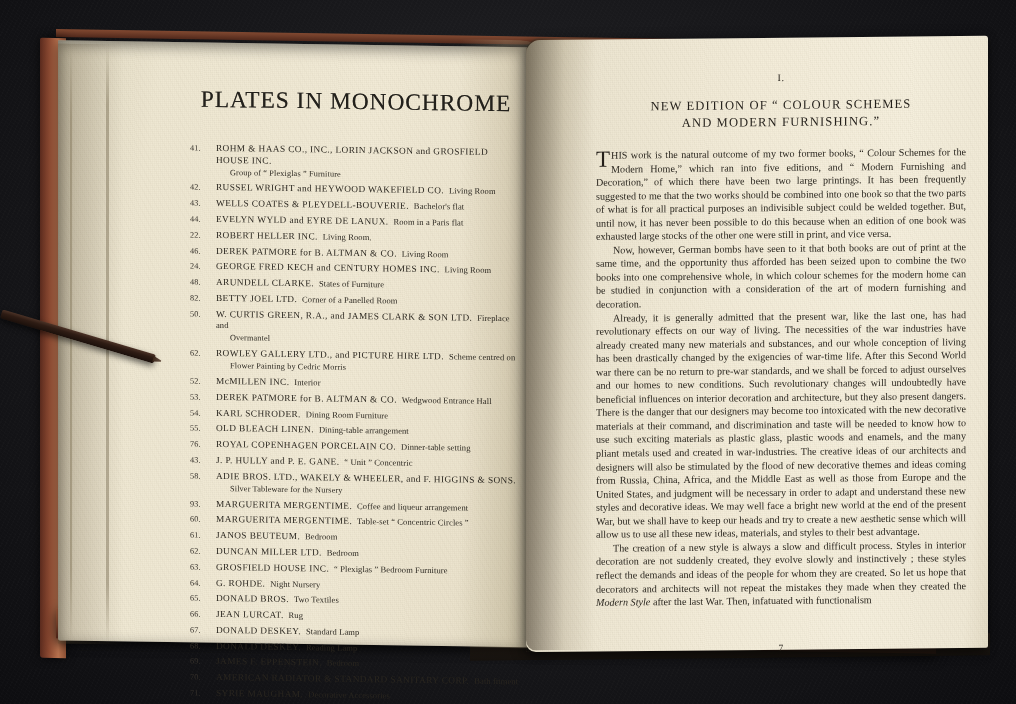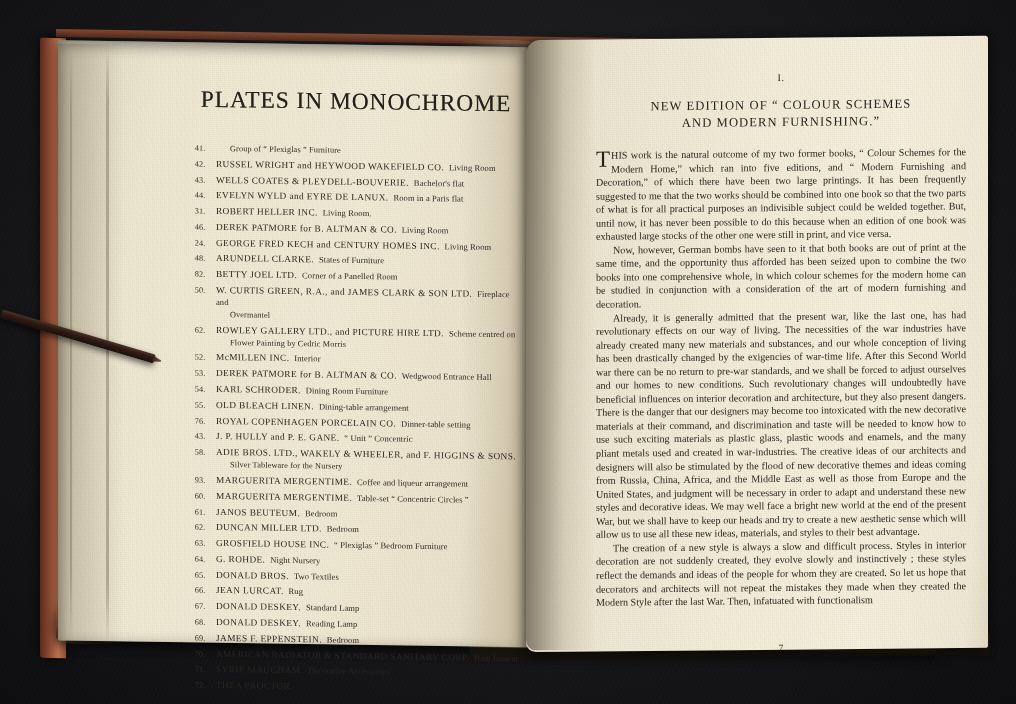--- a/index.html
+++ b/index.html
@@ -81,37 +81,37 @@
     transform:skewY(0.85deg);}
   .plates-title{font-family:"Liberation Serif",serif;
     font-size:23.5px;letter-spacing:.9px;color:#23211c;
     text-align:center;font-weight:400;white-space:nowrap;
     margin:0 0 30px 0;text-shadow:0 0 .6px rgba(30,26,20,.55);}
 
   ol.plates{list-style:none;margin:0;padding:0;}
   ol.plates li{position:relative;padding-left:26px;margin-bottom:4.2px;
     font-size:9.2px;line-height:11.6px;color:#2a261f;
     letter-spacing:.16px;}
-  ol.plates li .num{position:absolute;left:0;top:0;width:20px;text-align:center;
+  ol.plates li .num{position:absolute;left:0;top:0;width:20px;text-align:left;
     font-size:8.2px;color:#35302a;}
   .cap{font-size:9.3px;letter-spacing:.4px;}
   .desc{font-size:8.5px;letter-spacing:.1px;}
   .cont{display:block;padding-left:14px;font-size:8.2px;margin-top:.5px;}
 
   .r-content{position:absolute;left:556px;top:40px;width:370px;
     transform:skewY(-0.55deg);}
   .chap-num{text-align:center;font-size:10px;letter-spacing:.6px;color:#2a261f;margin:0 0 14px 0;}
   .chap-title{text-align:center;font-size:12.6px;letter-spacing:1.1px;color:#231f1a;
     line-height:17px;margin:0 0 16px 0;}
   p.body{margin:0 0 0 0;font-size:10.1px;line-height:13.55px;color:#2a261f;
     text-align:justify;text-justify:inter-word;letter-spacing:.02px;}
   p.body + p.body{text-indent:17px;}
   .dropcap{float:left;font-size:23px;line-height:19px;padding:1px 1px 0 0;
     margin-right:0px;color:#241f1a;}
-  .ital{}
+  .ital{font-style:italic;}
   .folio{position:absolute;left:556px;top:610px;width:370px;text-align:center;
     font-size:9.6px;color:#2b2720;transform:skewY(-0.55deg);}
 
   
   .pencil{position:absolute;left:-42px;top:300px;width:160px;height:9px;
     background:linear-gradient(180deg,#4b3226 0%,#2e1c14 40%,#1b100b 100%);
     transform:rotate(16.5deg);border-radius:2px;
     box-shadow:0 3px 6px rgba(0,0,0,.6);}
   .pencil-tip{position:absolute;right:-7px;top:1.5px;width:9px;height:6px;
     background:linear-gradient(90deg,#3a2519,#6a5445);
@@ -137,25 +137,25 @@
       <div class="paper-tex"></div>
     </div>
     <div class="left-shadow"></div>
     <div class="edge-line-a"></div>
     <div class="edge-line-b"></div>
     <div class="page-left-curl"></div>
 
     <div class="l-content">
       <h1 class="plates-title">PLATES IN MONOCHROME</h1>
       <ol class="plates" id="plates-list">
-          <li><span class="num">41.</span><span class="cont">Group of “ Plexiglas ” Furniture</span></li>
+          <li><span class="num">41.</span><span class="cap">ROHM &amp; HAAS CO., INC., LORIN JACKSON and GROSFIELD HOUSE INC.</span><span class="cont">Group of “ Plexiglas ” Furniture</span></li>
           <li><span class="num">42.</span><span class="cap">RUSSEL WRIGHT and HEYWOOD WAKEFIELD CO.</span>&nbsp;&nbsp;<span class="desc">Living Room</span></li>
           <li><span class="num">43.</span><span class="cap">WELLS COATES &amp; PLEYDELL-BOUVERIE.</span>&nbsp;&nbsp;<span class="desc">Bachelor's flat</span></li>
           <li><span class="num">44.</span><span class="cap">EVELYN WYLD and EYRE DE LANUX.</span>&nbsp;&nbsp;<span class="desc">Room in a Paris flat</span></li>
-          <li><span class="num">31.</span><span class="cap">ROBERT HELLER INC.</span>&nbsp;&nbsp;<span class="desc">Living Room.</span></li>
+          <li><span class="num">22.</span><span class="cap">ROBERT HELLER INC.</span>&nbsp;&nbsp;<span class="desc">Living Room.</span></li>
           <li><span class="num">46.</span><span class="cap">DEREK PATMORE for B. ALTMAN &amp; CO.</span>&nbsp;&nbsp;<span class="desc">Living Room</span></li>
           <li><span class="num">24.</span><span class="cap">GEORGE FRED KECH and CENTURY HOMES INC.</span>&nbsp;&nbsp;<span class="desc">Living Room</span></li>
           <li><span class="num">48.</span><span class="cap">ARUNDELL CLARKE.</span>&nbsp;&nbsp;<span class="desc">States of Furniture</span></li>
           <li><span class="num">82.</span><span class="cap">BETTY JOEL LTD.</span>&nbsp;&nbsp;<span class="desc">Corner of a Panelled Room</span></li>
           <li><span class="num">50.</span><span class="cap">W. CURTIS GREEN, R.A., and JAMES CLARK &amp; SON LTD.</span>&nbsp;&nbsp;<span class="desc">Fireplace and</span><span class="cont">Overmantel</span></li>
           <li><span class="num">62.</span><span class="cap">ROWLEY GALLERY LTD., and PICTURE HIRE LTD.</span>&nbsp;&nbsp;<span class="desc">Scheme centred on</span><span class="cont">Flower Painting by Cedric Morris</span></li>
           <li><span class="num">52.</span><span class="cap">McMILLEN INC.</span>&nbsp;&nbsp;<span class="desc">Interior</span></li>
           <li><span class="num">53.</span><span class="cap">DEREK PATMORE for B. ALTMAN &amp; CO.</span>&nbsp;&nbsp;<span class="desc">Wedgwood Entrance Hall</span></li>
           <li><span class="num">54.</span><span class="cap">KARL SCHRODER.</span>&nbsp;&nbsp;<span class="desc">Dining Room Furniture</span></li>
           <li><span class="num">55.</span><span class="cap">OLD BLEACH LINEN.</span>&nbsp;&nbsp;<span class="desc">Dining-table arrangement</span></li>

